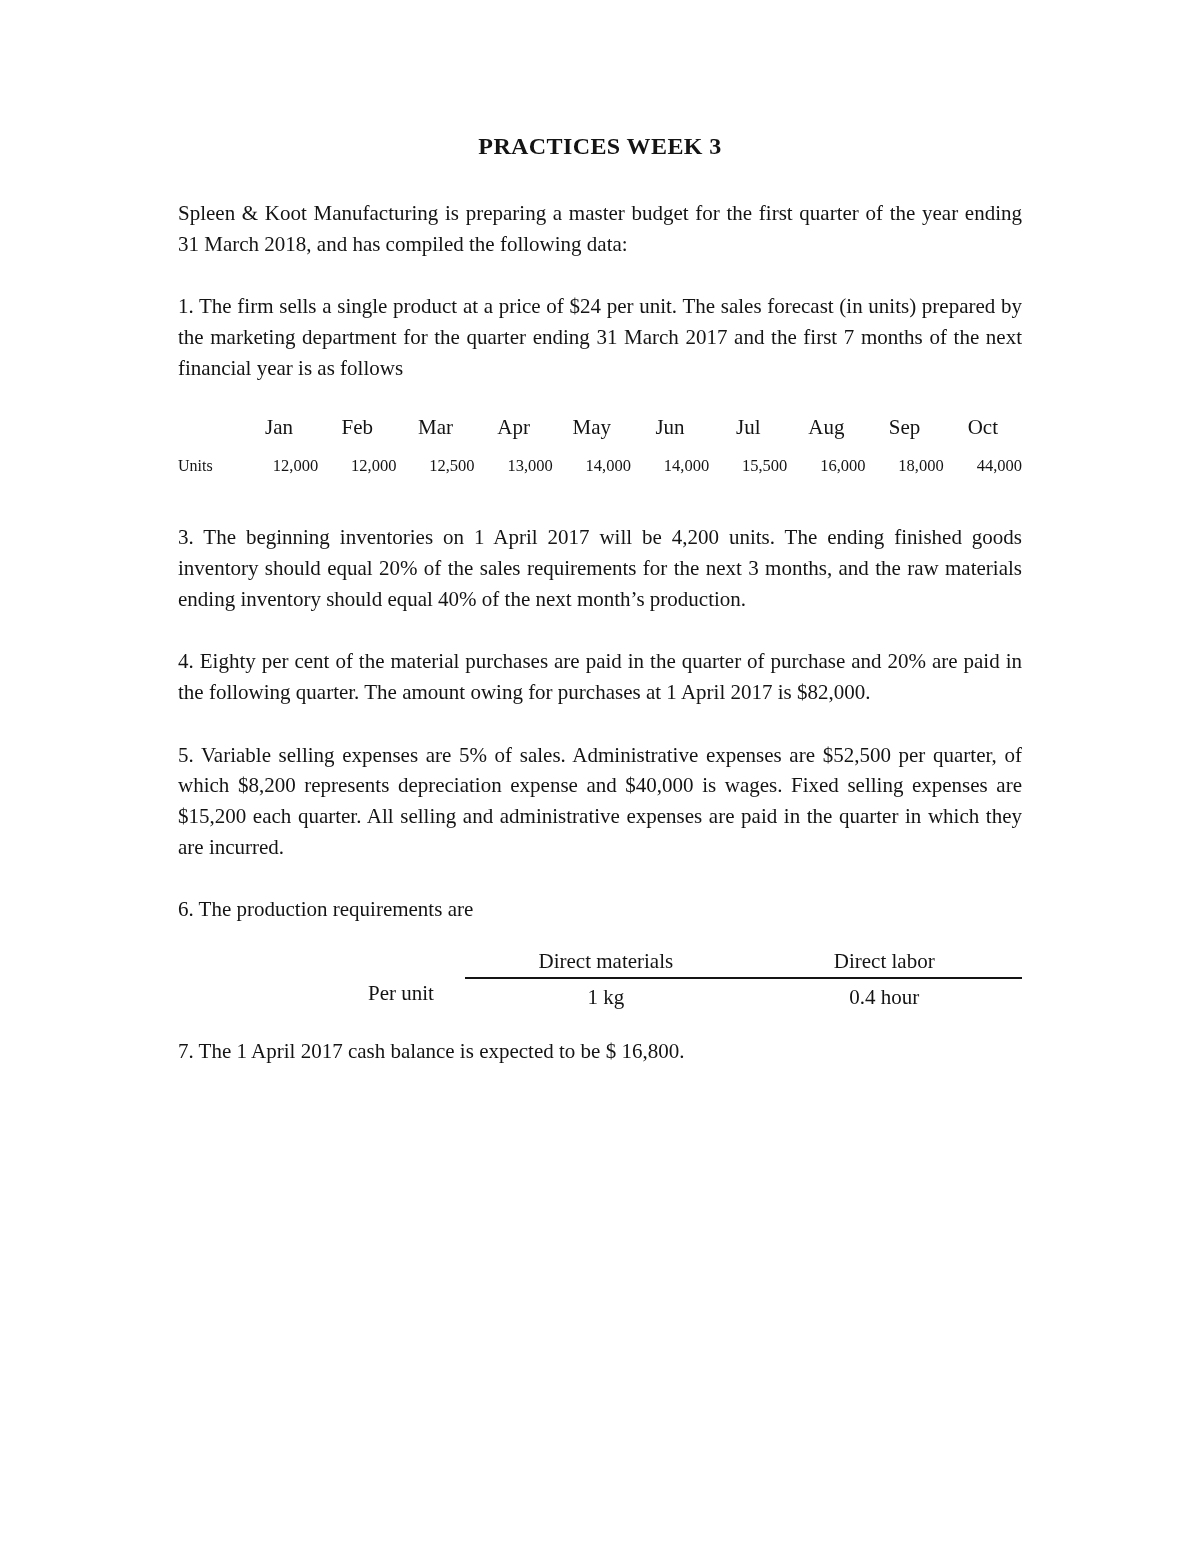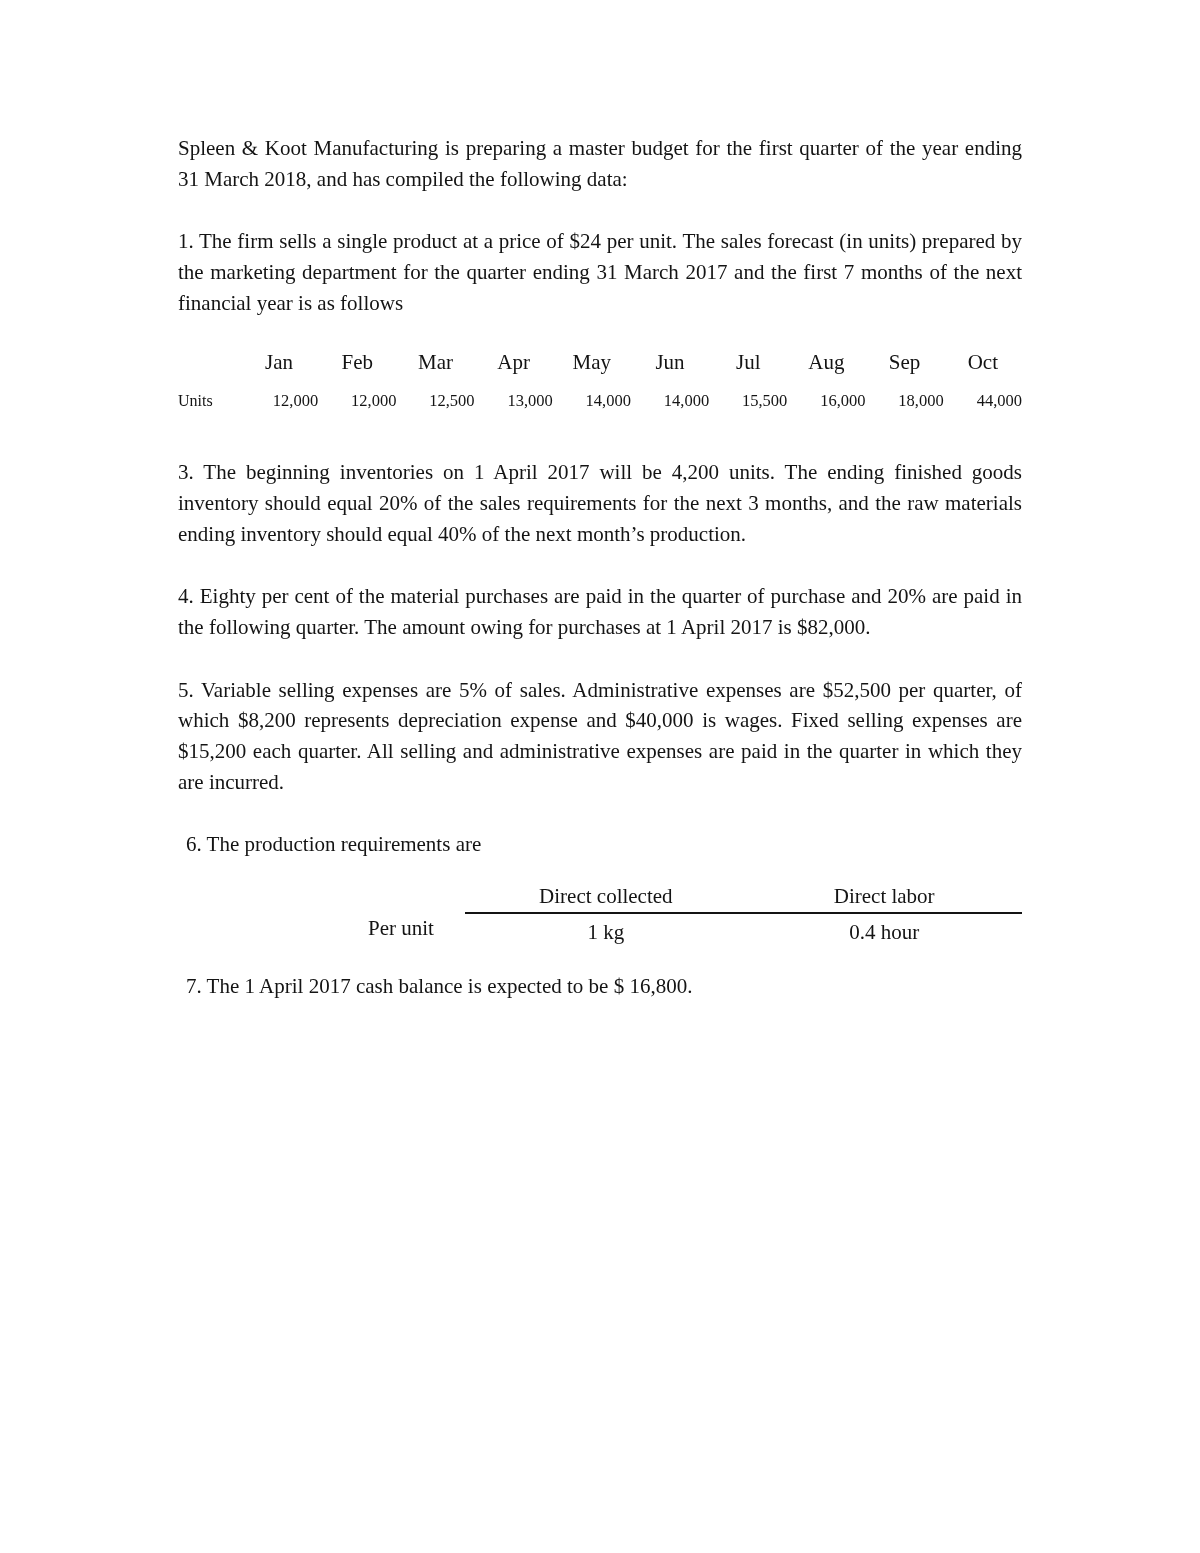--- a/index.html
+++ b/index.html
@@ -25,21 +25,20 @@
     letter-spacing: 0.4px;
   }
   .para {
     font-size: 21px;
     line-height: 1.46;
     text-align: justify;
     margin: 0 0 32px 0;
   }
   .para.single {
     text-align: left;
-    margin-left: 8px;
   }
   
   .sales-table {
     width: 100%;
     border-collapse: collapse;
     margin: 4px 0 46px 0;
     table-layout: fixed;
   }
   .sales-table td {
     padding: 0;
@@ -93,20 +92,21 @@
   }
   .item6 {
     margin-bottom: 24px;
   }
 </style>
 </head>
 <body>
 
 <div class="page">
 
+  <h1 class="doc-title">PRACTICES WEEK 3</h1>
 
   <p class="para">Spleen &amp; Koot Manufacturing is preparing a master budget for the first quarter of the year ending 31 March 2018, and has compiled the following data:</p>
 
   <p class="para">1. The firm sells a single product at a price of $24 per unit. The sales forecast (in units) prepared by the marketing department for the quarter ending 31 March 2017 and the first 7 months of the next financial year is as follows</p>
 
   <table class="sales-table">
     <tbody>
       <tr>
         <td class="rowlabel-col"></td>
         <td class="month">Jan</td>
@@ -142,21 +142,21 @@
   <p class="para">4. Eighty per cent of the material purchases are paid in the quarter of purchase and 20% are paid in the following quarter. The amount owing for purchases at 1 April 2017 is $82,000.</p>
 
   <p class="para">5. Variable selling expenses are 5% of sales. Administrative expenses are $52,500 per quarter, of which $8,200 represents depreciation expense and $40,000 is wages. Fixed selling expenses are $15,200 each quarter. All selling and administrative expenses are paid in the quarter in which they are incurred.</p>
 
   <p class="para single item6">6. The production requirements are</p>
 
   <table class="prod-table">
     <tbody>
       <tr>
         <td class="pt-empty"></td>
-        <td class="pt-head pt-col1">Direct collected</td>
+        <td class="pt-head pt-col1">Direct materials</td>
         <td class="pt-head pt-col2">Direct labor</td>
       </tr>
       <tr>
         <td class="pt-label">Per unit</td>
         <td class="pt-val pt-col1">1 kg</td>
         <td class="pt-val pt-col2">0.4 hour</td>
       </tr>
     </tbody>
   </table>
 

